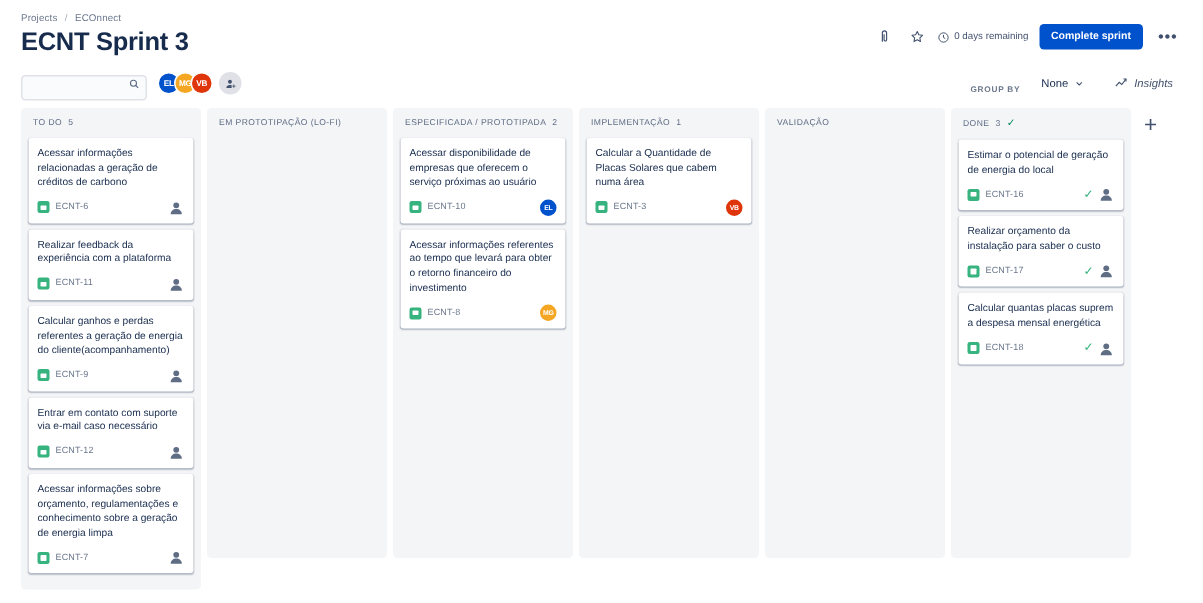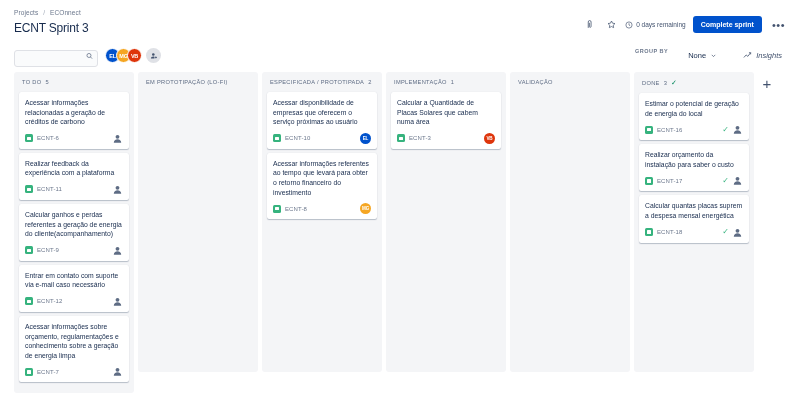--- a/index.html
+++ b/index.html
@@ -9,21 +9,21 @@
     font-family: "Liberation Sans", sans-serif;
     color: #172B4D;
     overflow: hidden;
   }
   .page { width: 802px; height: 402px; position: relative; padding: 8px 14px 0 14px; }
 
   
   .header-row { display: flex; align-items: flex-start; justify-content: space-between; }
   .breadcrumb { font-size: 6.5px; color: #6B778C; letter-spacing: .1px; line-height: 9px; }
   .breadcrumb .sep { margin: 0 3px; color: #a5adba; }
-  .page-title { font-size: 12px; font-weight: normal; color: #172B4D; line-height: 20px; margin-top: 1px; letter-spacing: -.2px; }
+  .page-title { font-size: 17px; font-weight: bold; color: #172B4D; line-height: 20px; margin-top: 1px; letter-spacing: -.2px; }
 
   .header-actions { display: flex; align-items: center; gap: 7px; padding-top: 8px; }
   .icon-btn { width: 14px; height: 14px; display: flex; align-items: center; justify-content: center; color: #42526E; cursor: pointer; border-radius: 3px; }
   .icon-btn svg { display: block; }
   .days-remaining { display: flex; align-items: center; gap: 3px; font-size: 6.5px; color: #42526E; }
   .btn-primary {
     background: #0052CC; color: #fff; font-size: 7px; font-weight: bold;
     padding: 4px 8px; border: none; border-radius: 3px; cursor: pointer; line-height: 9px;
     white-space: nowrap;
   }
@@ -45,21 +45,21 @@
     width: 15px; height: 15px; border-radius: 50%; color: #fff;
     font-size: 5.5px; font-weight: bold; display: flex; align-items: center; justify-content: center;
     border: 1.4px solid #fff; margin-left: -4px; letter-spacing: -.2px; cursor: pointer;
   }
   .avatar:first-child { margin-left: 0; }
   .avatar-add {
     width: 15px; height: 15px; border-radius: 50%; background: #DFE1E6; color: #42526E;
     display: flex; align-items: center; justify-content: center; margin-left: 4px; cursor: pointer;
   }
 
-  .toolbar-right { display: flex; align-items: flex-start; gap: 14px; }
+  .toolbar-right { display: flex; align-items: flex-end; gap: 8px; }
   .group-by-label { font-size: 5.5px; color: #6B778C; letter-spacing: .5px; font-weight: bold; text-transform: uppercase; }
   .group-by-select {
     display: flex; align-items: center; gap: 4px; font-size: 7.5px; color: #172B4D;
     padding: 3px 6px; border-radius: 3px; cursor: pointer;
   }
   .insights-btn {
     display: flex; align-items: center; gap: 4px; font-size: 7.5px; color: #42526E;
     padding: 3px 6px; border-radius: 3px; cursor: pointer; font-style: italic;
   }
 

